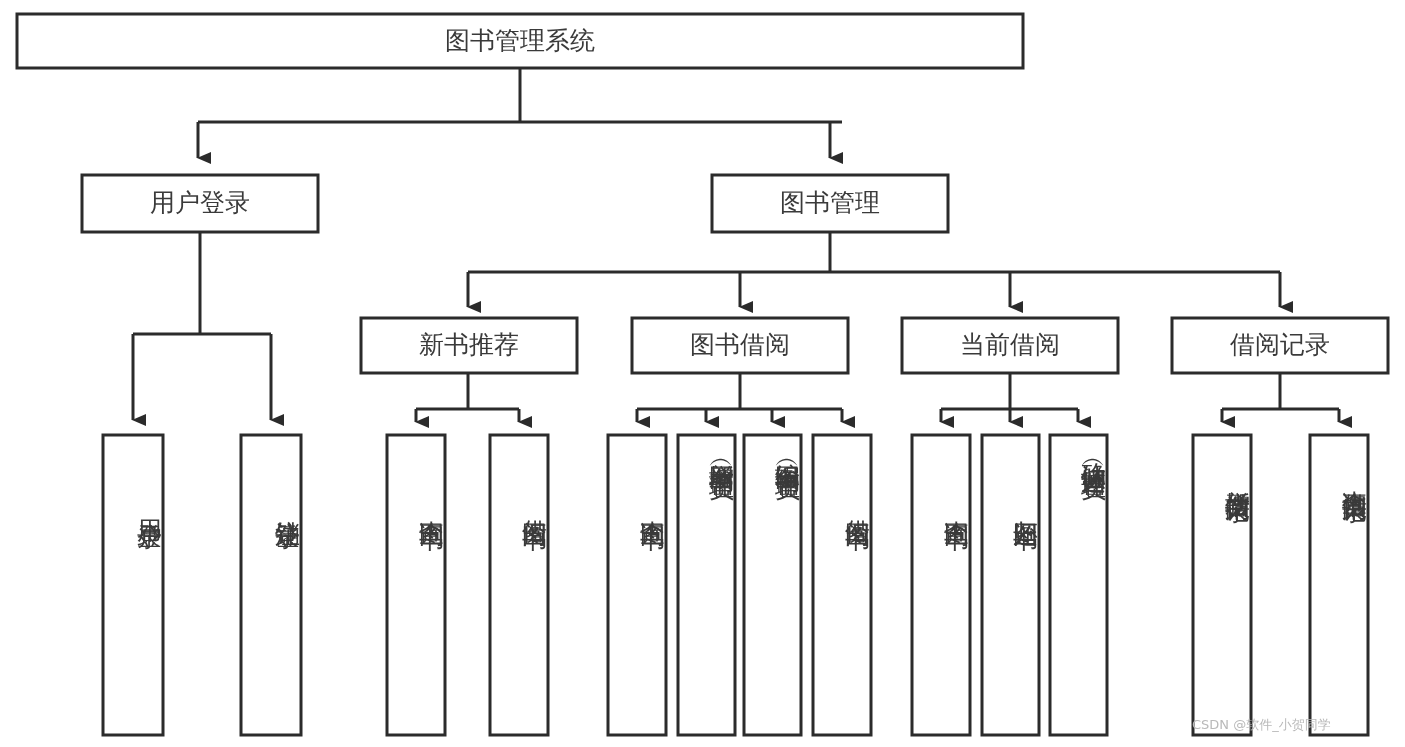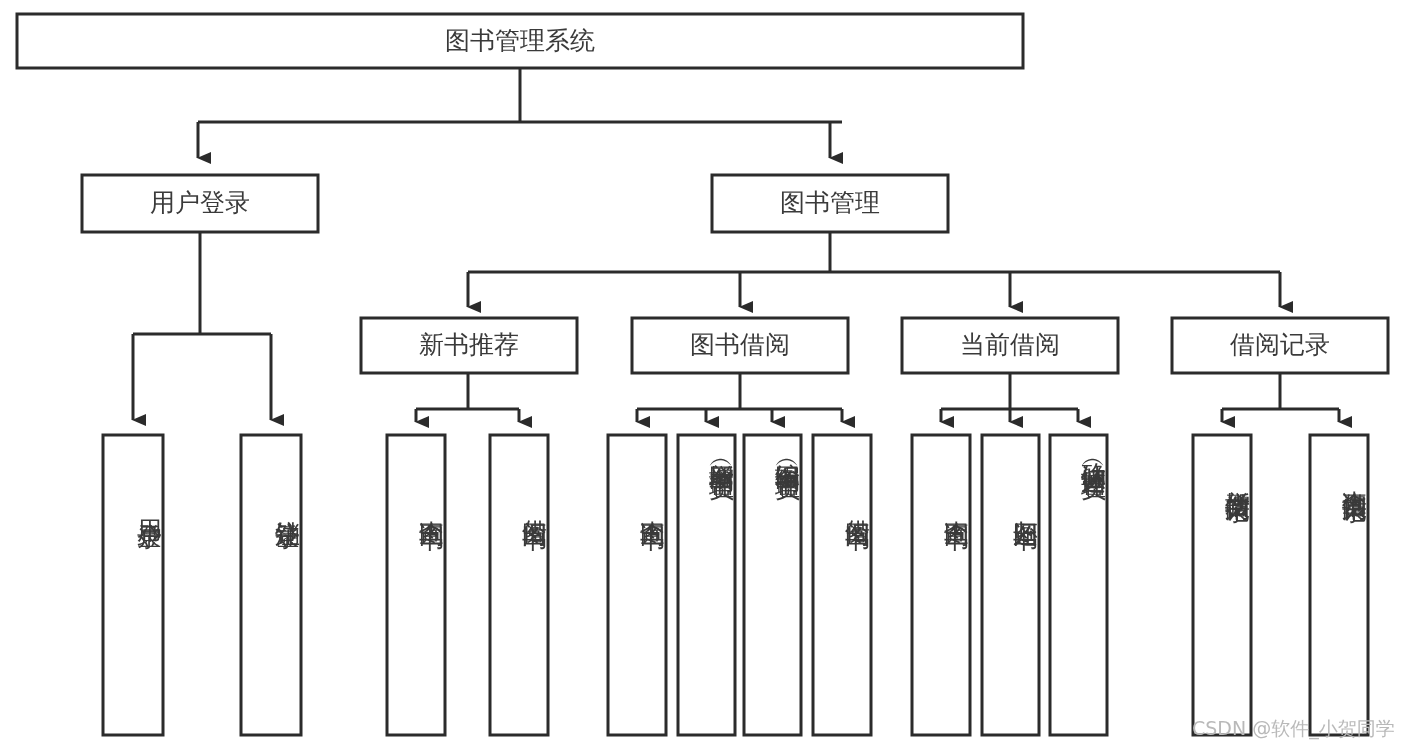--- a/index.html
+++ b/index.html
@@ -54,21 +54,21 @@
     line-height: 1.08;
     color: #3a3a3a;
     letter-spacing: 2px;
     text-align: center;
     white-space: nowrap;
     pointer-events: none;
   }
   .watermark {
     position: absolute;
     font-family: "DejaVu Sans", "Liberation Sans", sans-serif;
-    font-size: 19px;
+    font-size: 13px;
     color: #b9b9b9;
     white-space: nowrap;
   }
 </style>
 </head>
 <body>
 
 <div id="canvas">
 
   <svg class="diagram" viewBox="0 0 1405 747">

